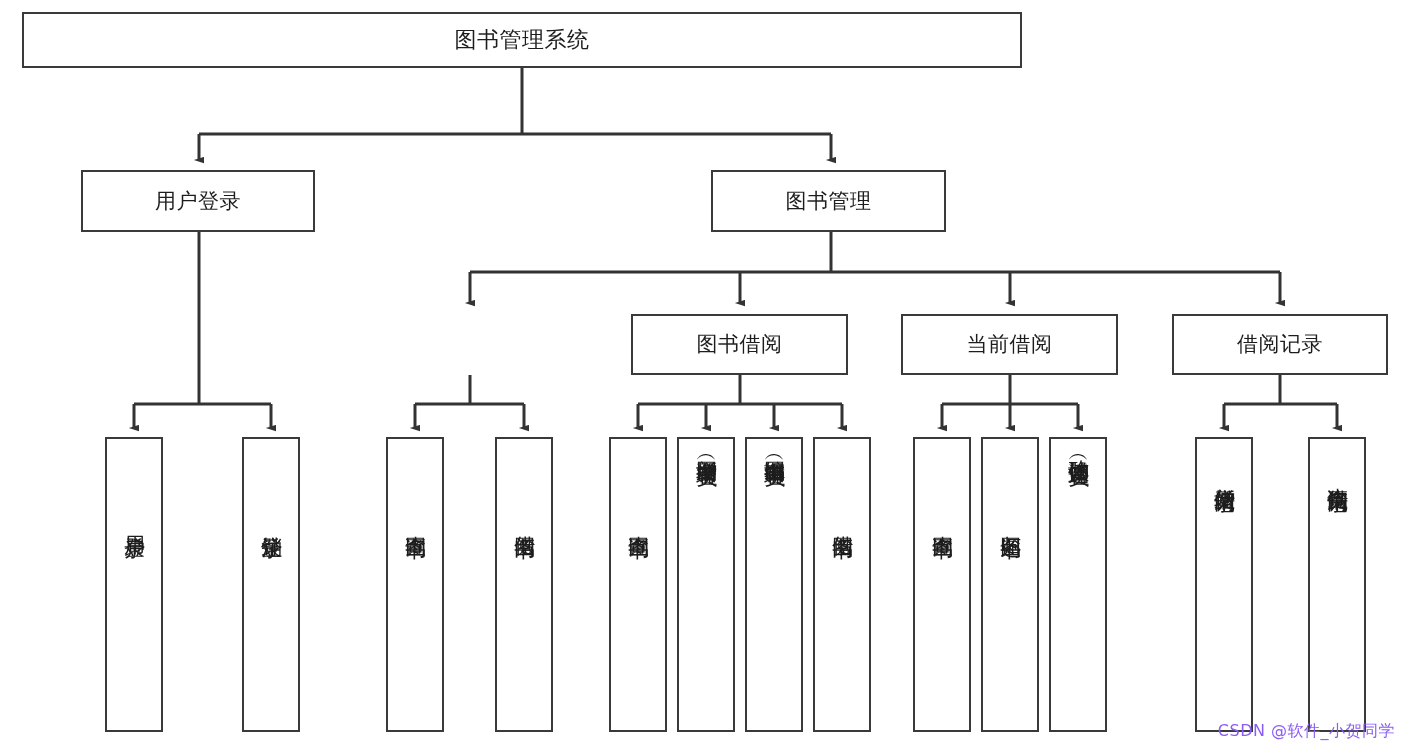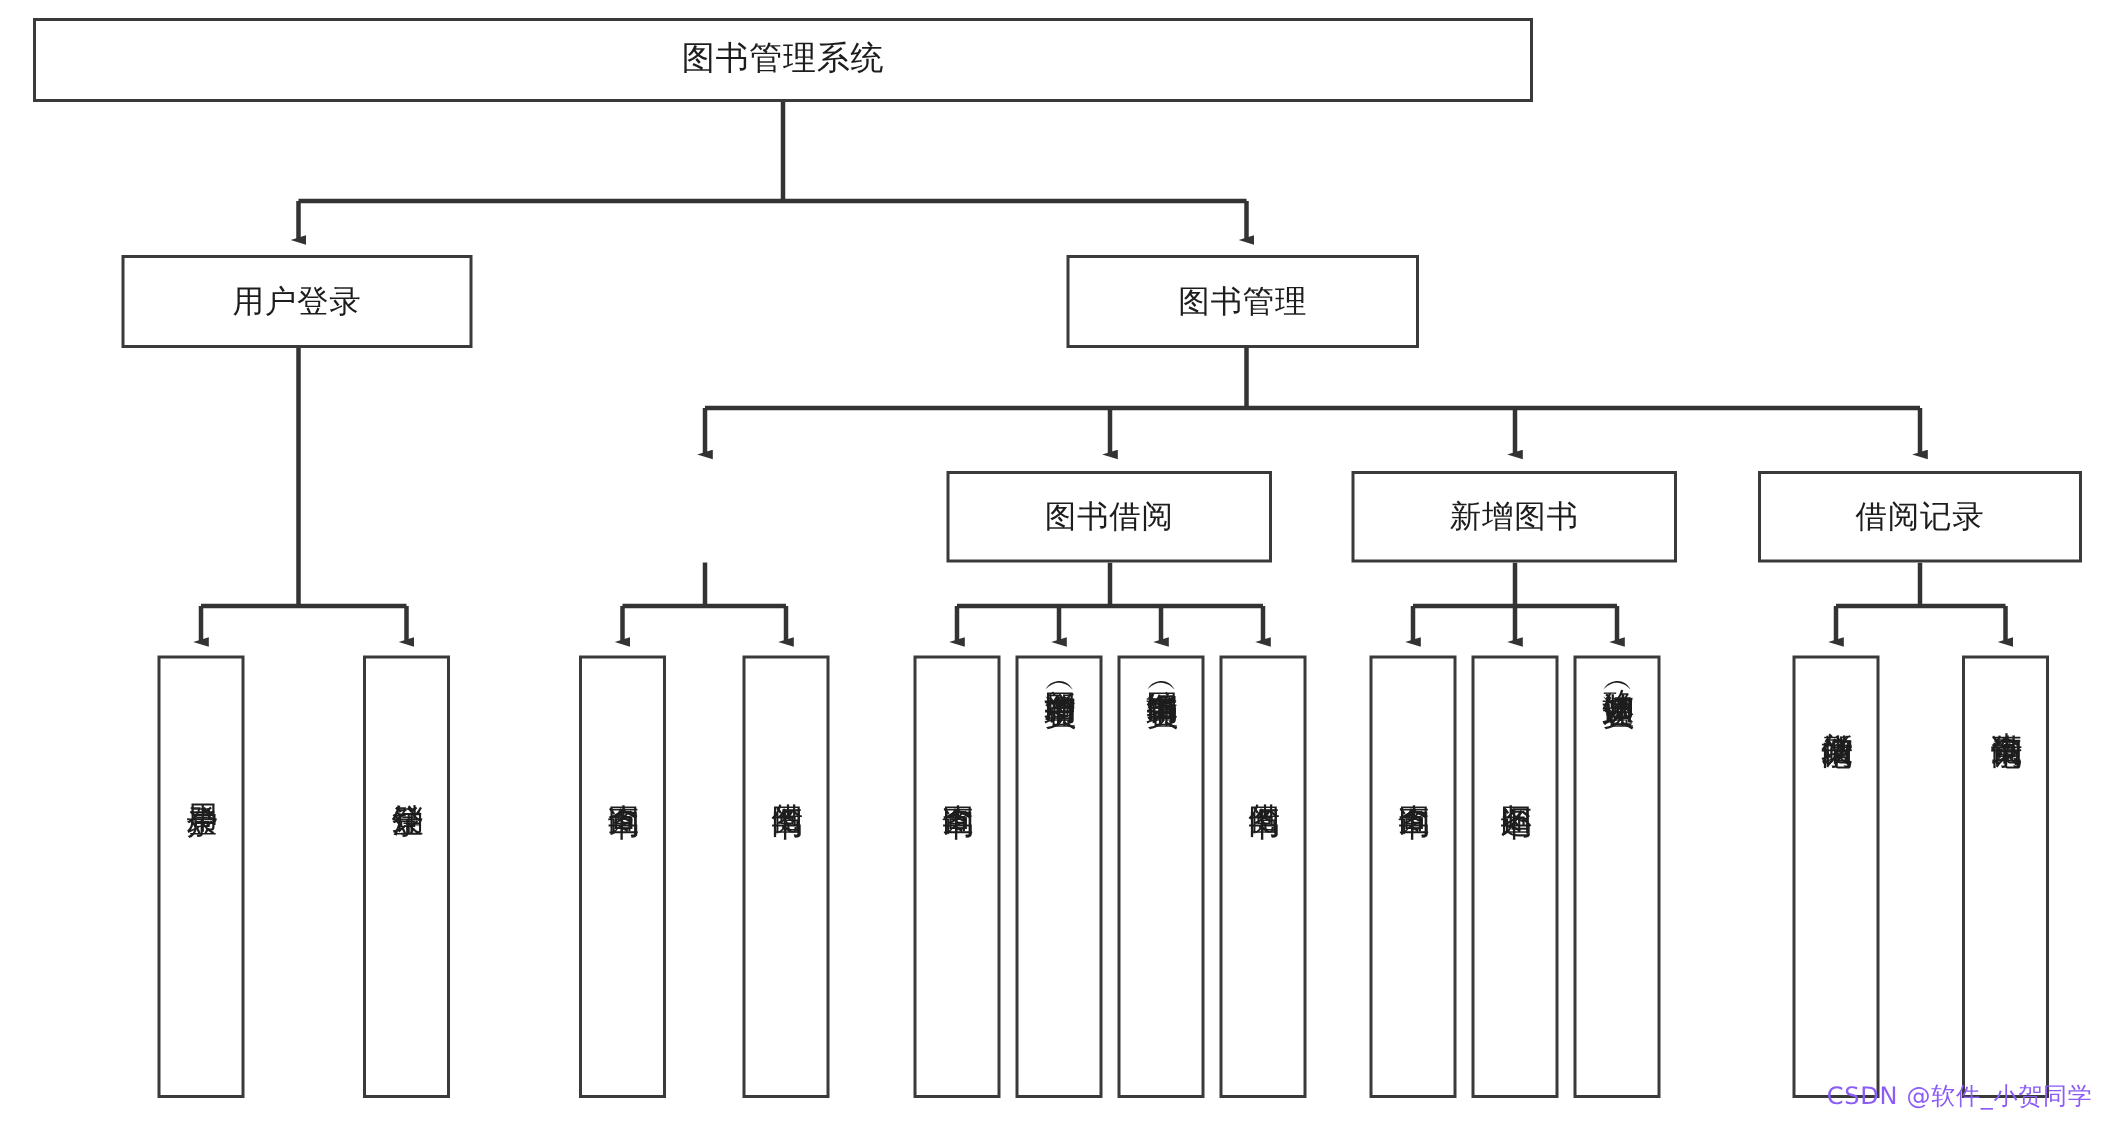--- a/index.html
+++ b/index.html
@@ -146,21 +146,21 @@
   <div class="node horiz" style="left:711px; top:170px; width:235px; height:62px;">
     <span class="node-label">图书管理</span>
   </div>
 
 
   <div class="node horiz" style="left:631px; top:314px; width:217px; height:61px;">
     <span class="node-label">图书借阅</span>
   </div>
 
   <div class="node horiz" style="left:901px; top:314px; width:217px; height:61px;">
-    <span class="node-label">新增图书</span>
+    <span class="node-label">当前借阅</span>
   </div>
 
   <div class="node horiz" style="left:1172px; top:314px; width:216px; height:61px;">
     <span class="node-label">借阅记录</span>
   </div>
 
   <div class="node vert" style="left:105px; top:437px; width:58px; height:295px; padding-top:80px;">
     <span class="node-label">用户登录</span>
   </div>
   <div class="node vert" style="left:242px; top:437px; width:58px; height:295px; padding-top:80px;">

